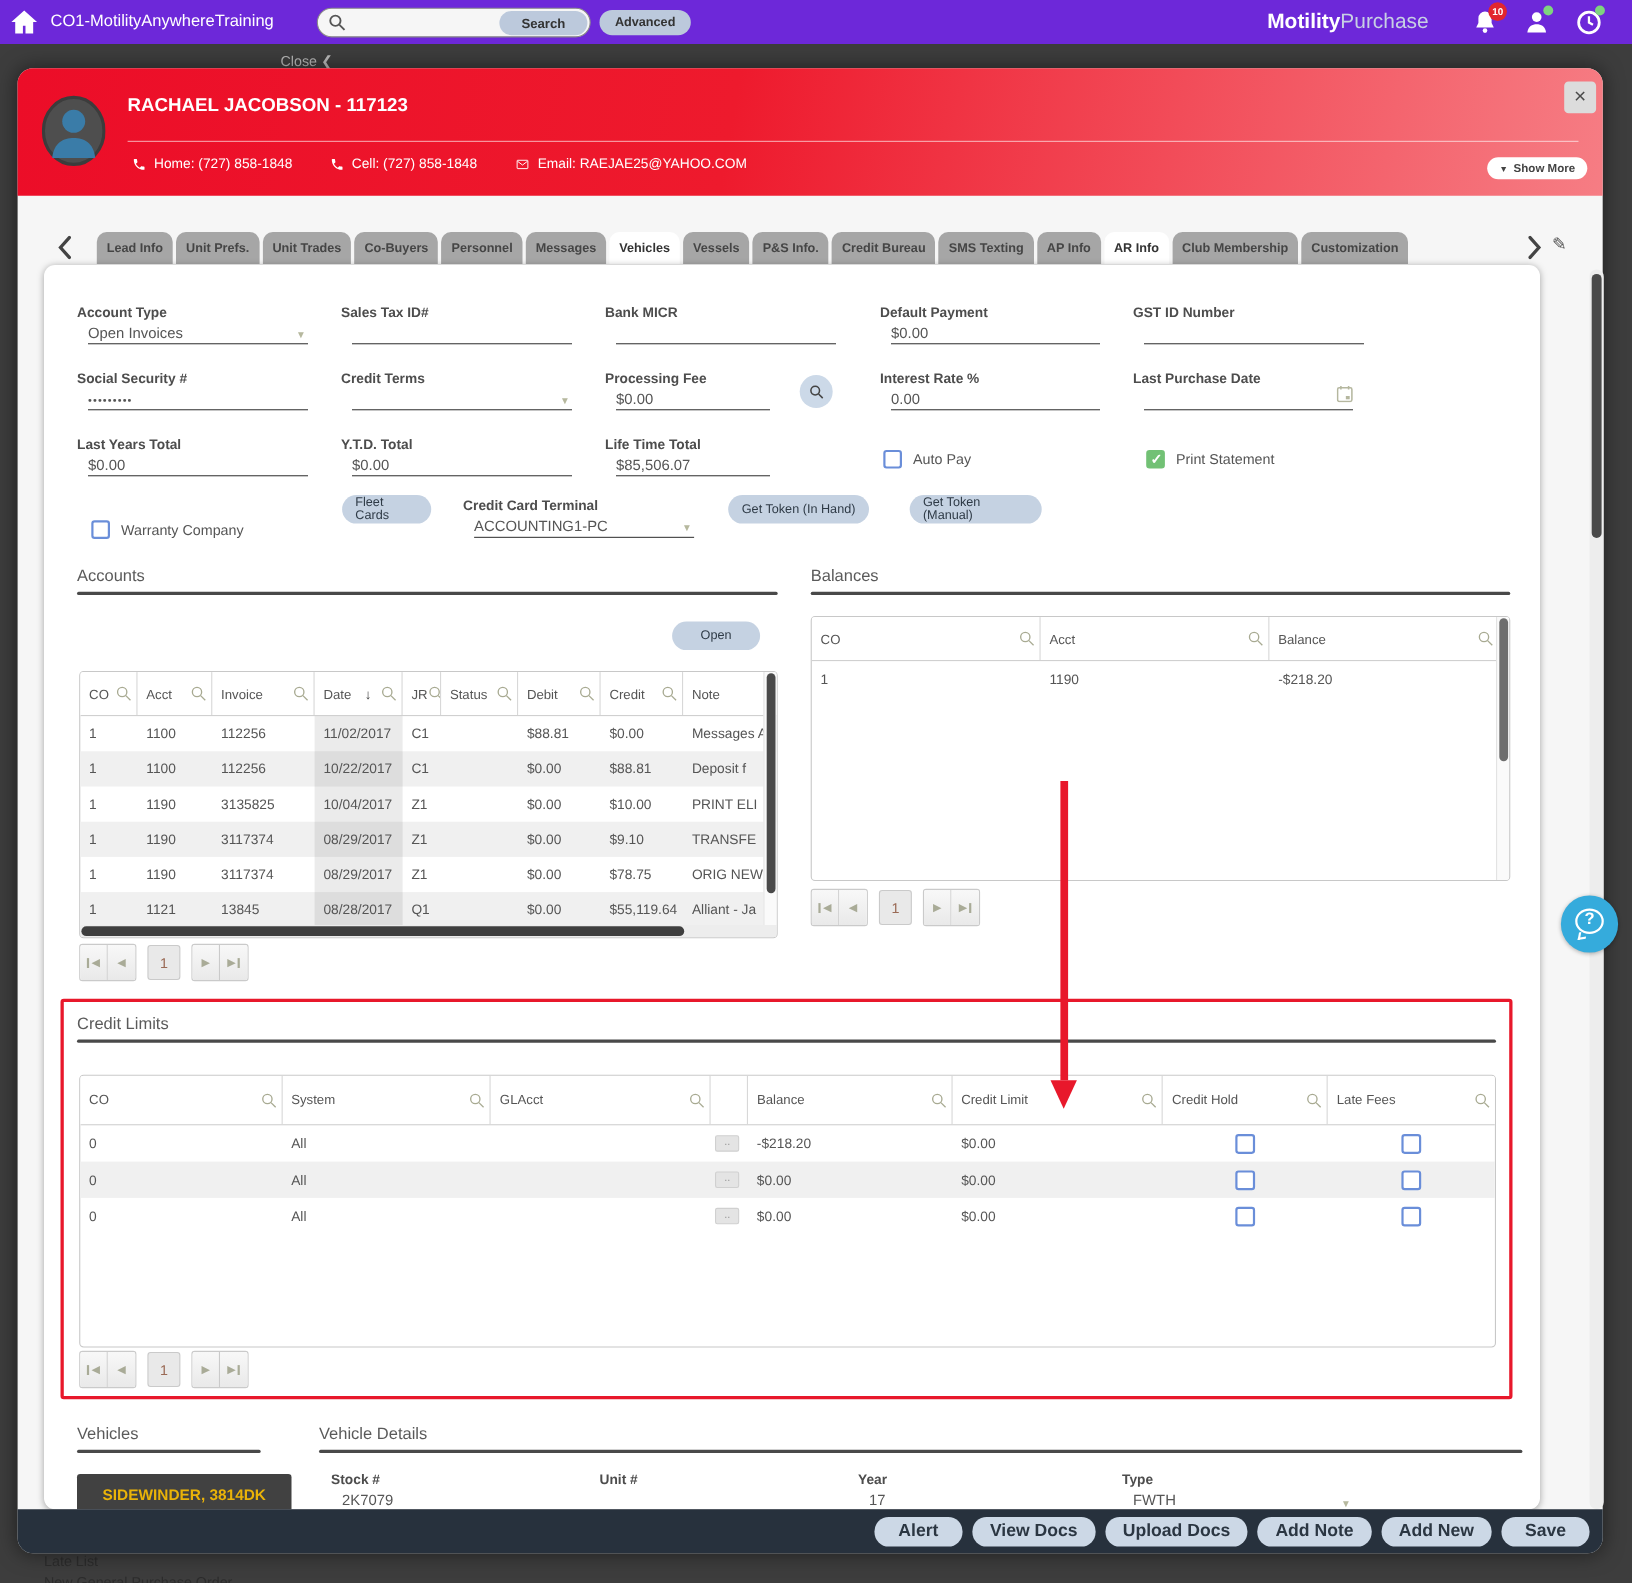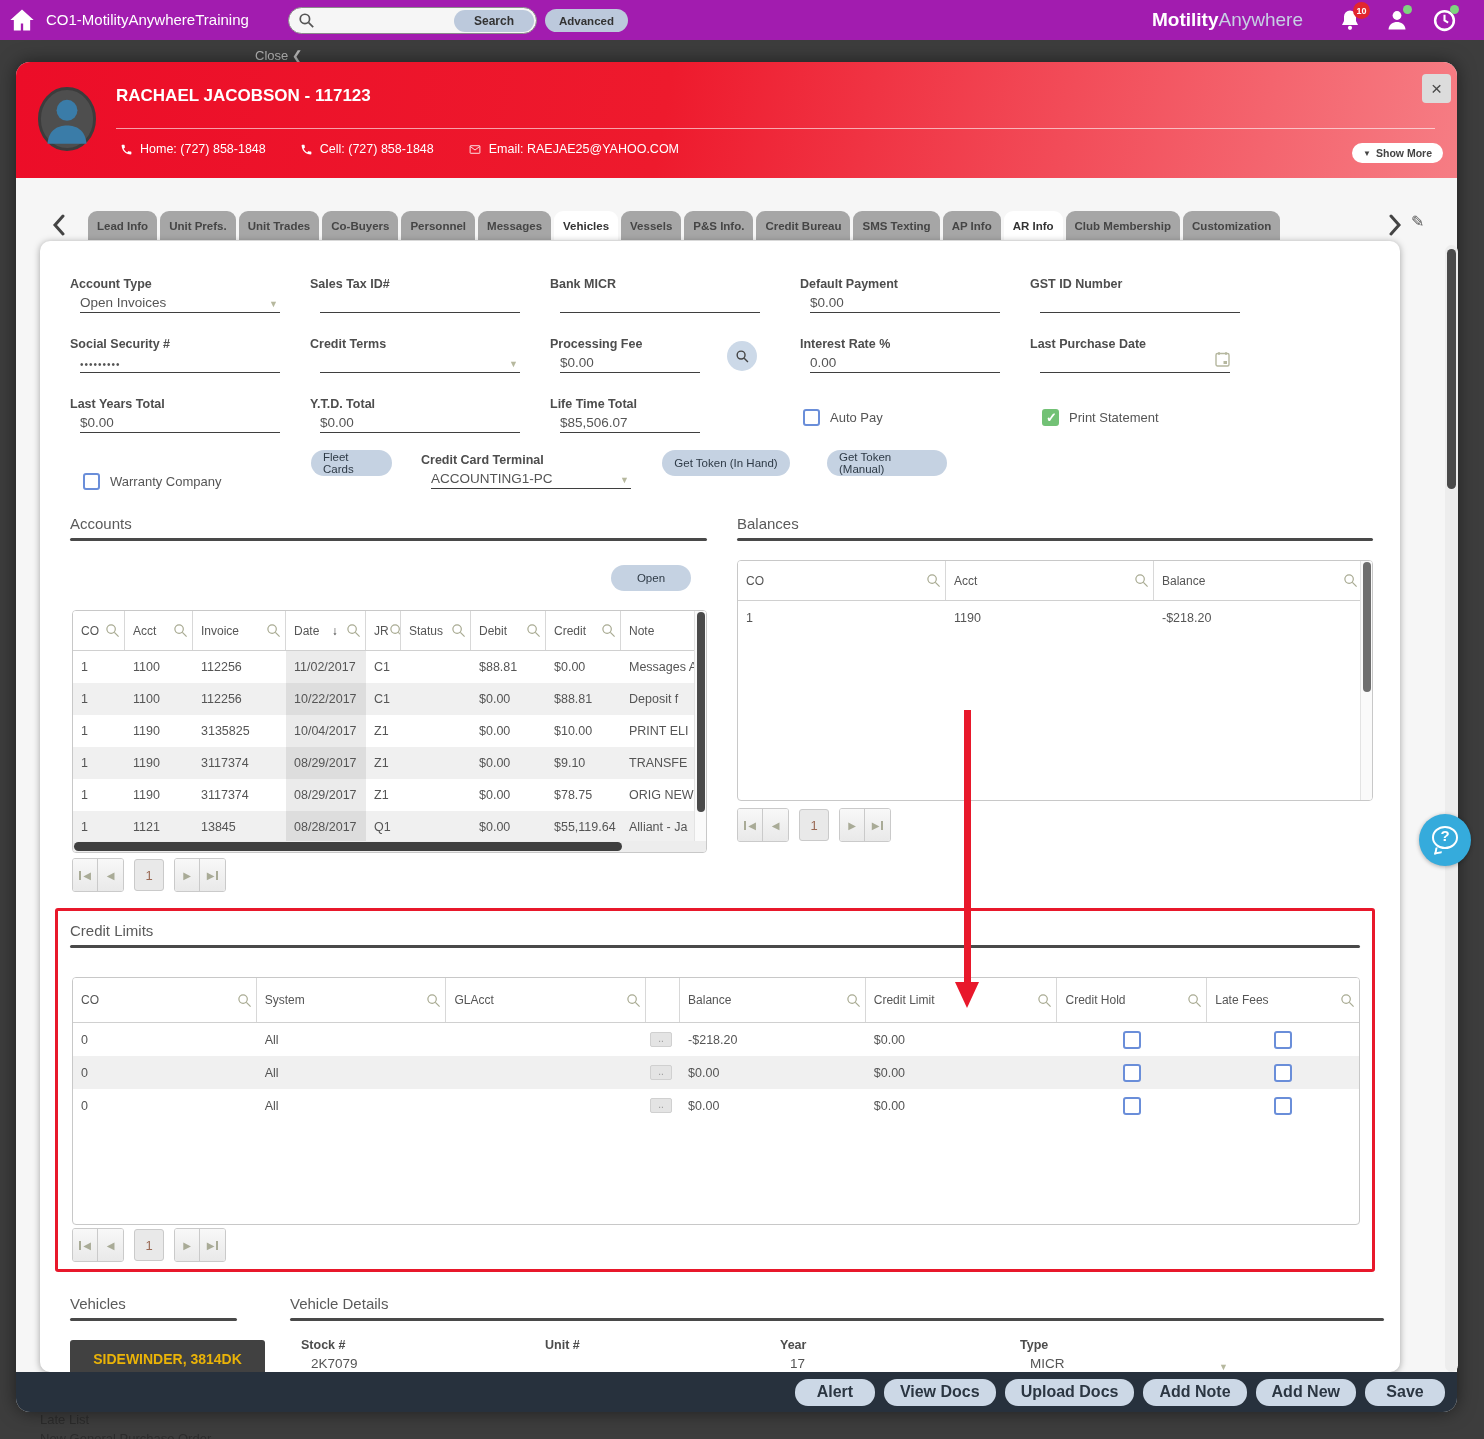--- a/index.html
+++ b/index.html
@@ -1,20 +1,20 @@
 <!DOCTYPE html>
 <html><head>
 <meta charset="utf-8">
 <style>
   * { margin:0; padding:0; box-sizing:border-box; }
   html,body { width:1484px; height:1439px; overflow:hidden; background:#3d3d3d;
     font-family:"Liberation Sans", sans-serif; }
 
   
-  .topbar { position:absolute; left:0; top:0; width:1484px; height:40px; background:#a21caf; z-index:5; }
+  .topbar { position:absolute; left:0; top:0; width:1484px; height:40px; background:#6d28d9; z-index:5; }
   .home-btn { position:absolute; left:8px; top:6px; width:28px; height:28px; cursor:pointer; }
   .app-title { position:absolute; left:46px; top:0; height:40px; line-height:40px; color:#fff; font-size:15px; }
   .search-pill { position:absolute; left:288px; top:7px; width:249px; height:27px; background:#f6f6f6;
     border:1px solid #8a8a8a; border-radius:14px; display:flex; align-items:center; padding:0 2px 0 9px; }
   .search-input { flex:1; height:100%; }
   .search-btn { width:80px; height:22px; background:#bcc9dc; border-radius:11px; font-size:12px; font-weight:bold;
     color:#333; display:flex; align-items:center; justify-content:center; cursor:pointer; }
   .advanced-btn { position:absolute; left:545px; top:9px; height:23px; padding:0 14px; background:#bcc9dc;
     border-radius:12px; font-size:11.5px; font-weight:bold; color:#333; display:flex; align-items:center; cursor:pointer; }
   .brand { position:absolute; left:1152px; top:0; height:40px; line-height:40px; font-size:19px; }
@@ -157,21 +157,21 @@
   <div class="search-pill">
     <svg class="abs-none" width="17" height="17" viewBox="0 0 16 16">
         <circle cx="6.5" cy="6.5" r="4.4" fill="none" stroke="#555" stroke-width="1.6"></circle>
         <path d="M10 10l4.3 4.3" stroke="#555" stroke-width="1.6"></path>
       </svg>
     <div class="search-input"></div>
     <div class="search-btn">Search</div>
   </div>
   <div class="advanced-btn">Advanced</div>
   <div class="brand">
-    <span class="brand-bold">Motility</span><span class="brand-light">Anywhere</span>
+    <span class="brand-bold">Motility</span><span class="brand-light">Purchase</span>
   </div>
   <div class="tb-icon" style="left:1338px;">
     <svg viewBox="0 0 24 24" width="24" height="24">
         <path d="M12 2.5a6 6 0 0 0-6 6v4.5L4 17h16l-2-4V8.5a6 6 0 0 0-6-6z" fill="#fff"></path>
         <circle cx="12" cy="19.8" r="2.1" fill="#fff"></circle>
       </svg>
     <span class="badge">10</span>
   </div>
   <div class="tb-icon" style="left:1385px;">
     <svg viewBox="0 0 24 24" width="24" height="24">
@@ -725,21 +725,21 @@
     <div class="fld" style="left:505px; top:1097px; width:200px;">
       <div class="flbl">Unit #</div>
       <div class="fval" style="border-bottom:none;"></div>
     </div>
     <div class="fld" style="left:740px; top:1097px; width:180px;">
       <div class="flbl">Year</div>
       <div class="fval" style="border-bottom:none;">17</div>
     </div>
     <div class="fld" style="left:980px; top:1097px; width:200px;">
       <div class="flbl">Type</div>
-      <div class="fval" style="border-bottom:none;">MICR</div>
+      <div class="fval" style="border-bottom:none;">FWTH</div>
       <span class="dd" style="right:-8px; bottom:2px;">▼</span>
     </div>
   </div>
 
   <div class="mscroll">
       <div class="mscroll-thumb"></div>
     </div>
 
   <div class="mfooter">
     <div class="fbtn">Alert</div>

